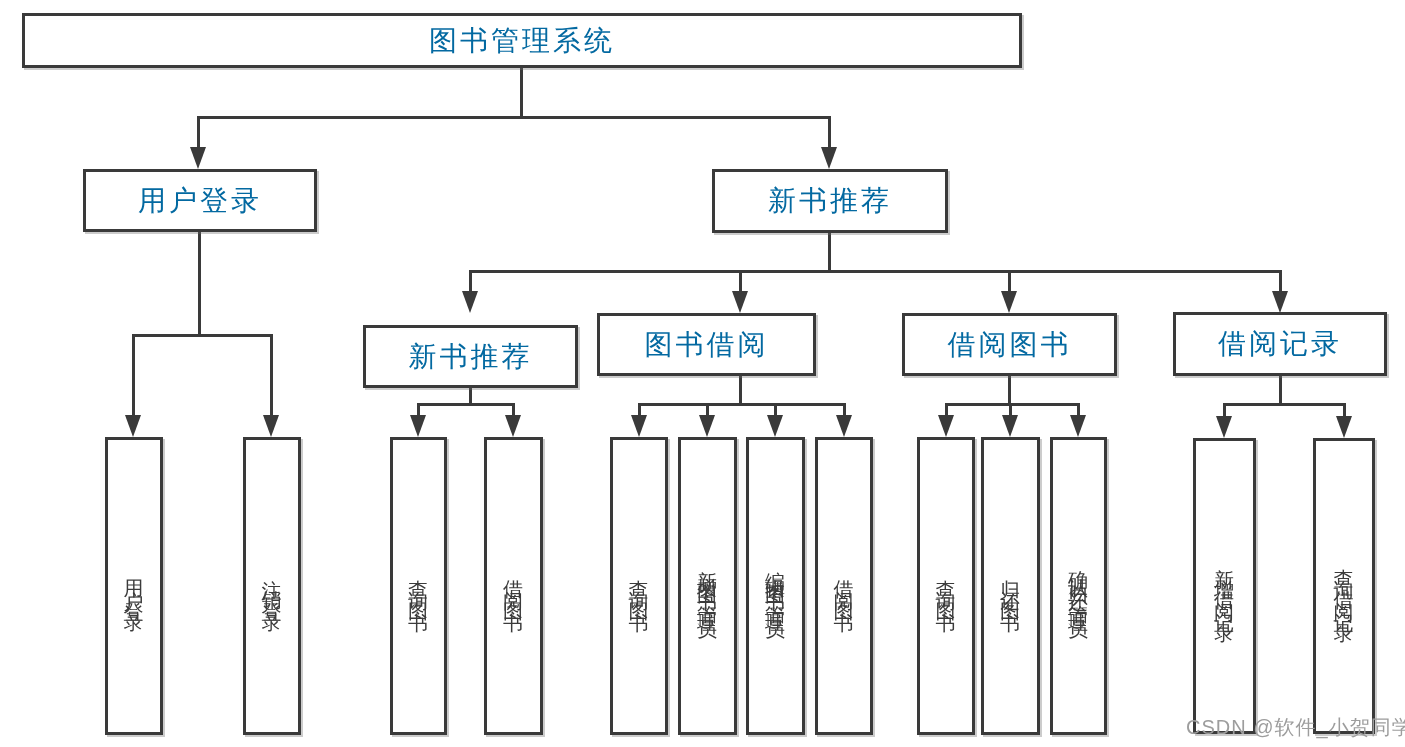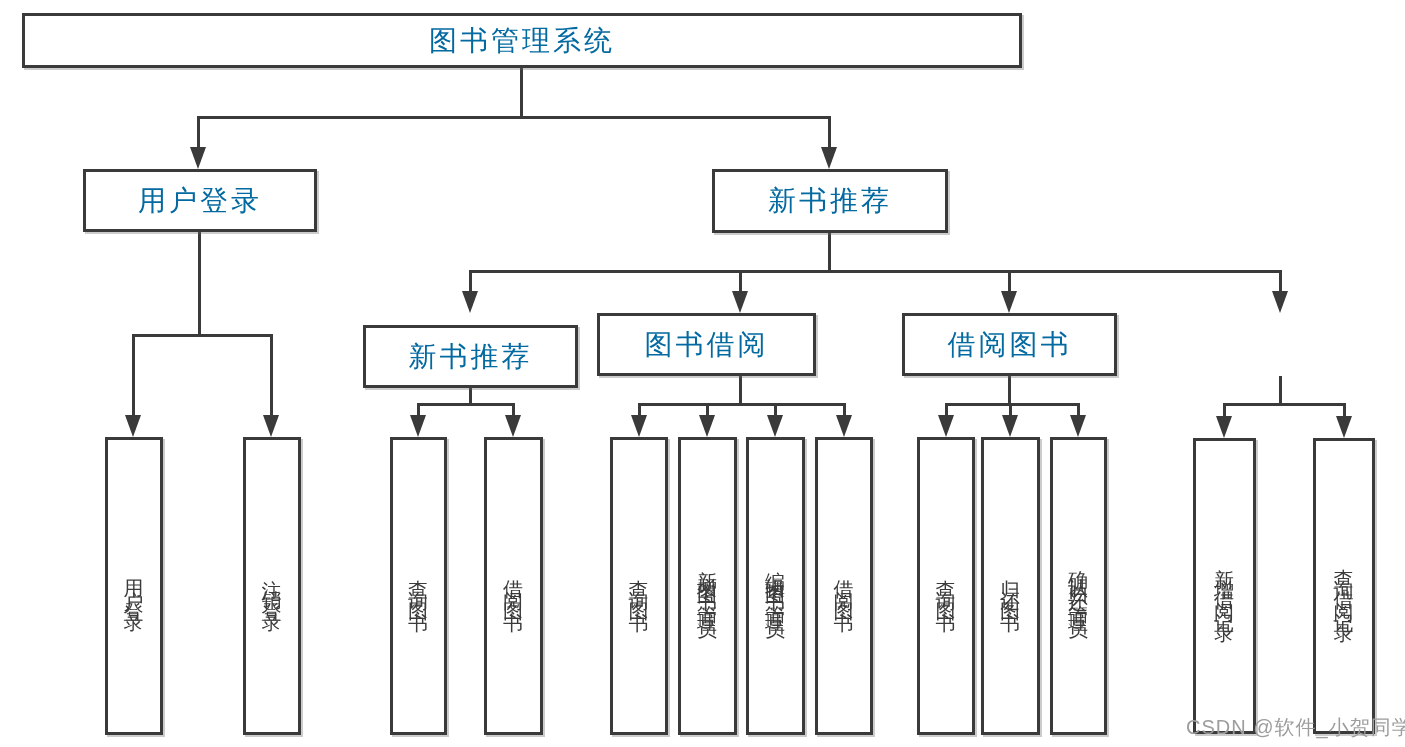--- a/index.html
+++ b/index.html
@@ -45,20 +45,23 @@
   </div>
 
   <div class="box h" style="left:363px;top:325px;width:215px;height:63px">
     <span>新书推荐</span>
   </div>
   <div class="box h" style="left:597px;top:313px;width:219px;height:63px">
     <span>图书借阅</span>
   </div>
   <div class="box h" style="left:902px;top:313px;width:215px;height:63px">
     <span>借阅图书</span>
+  </div>
+  <div class="box h" style="left:1173px;top:312px;width:214px;height:64px">
+    <span>借阅记录</span>
   </div>
 
   <div class="box v" style="left:105px;top:437px;width:58px;height:298px">
     <span>用户登录</span>
   </div>
   <div class="box v" style="left:243px;top:437px;width:58px;height:298px">
     <span>注销登录</span>
   </div>
 
   <div class="box v" style="left:390px;top:437px;width:57px;height:298px">

